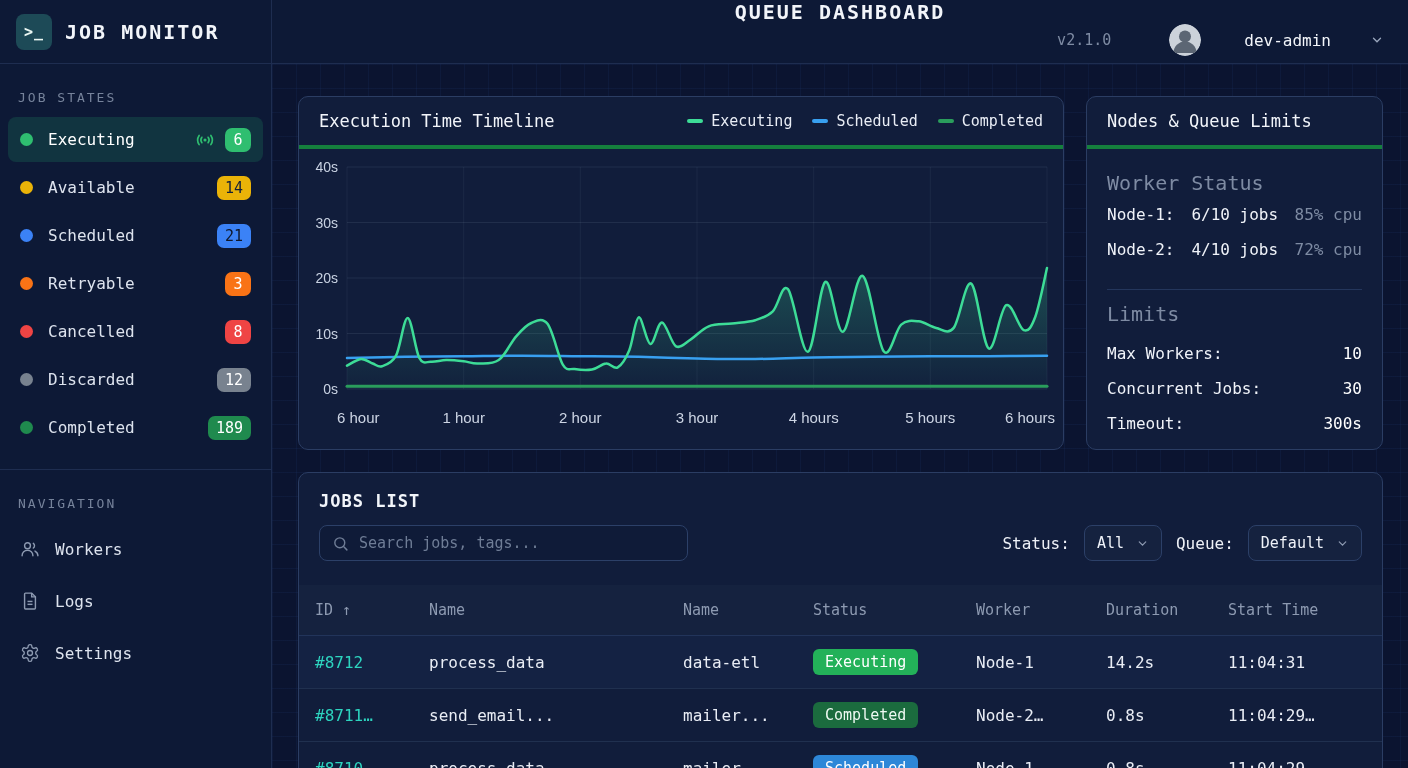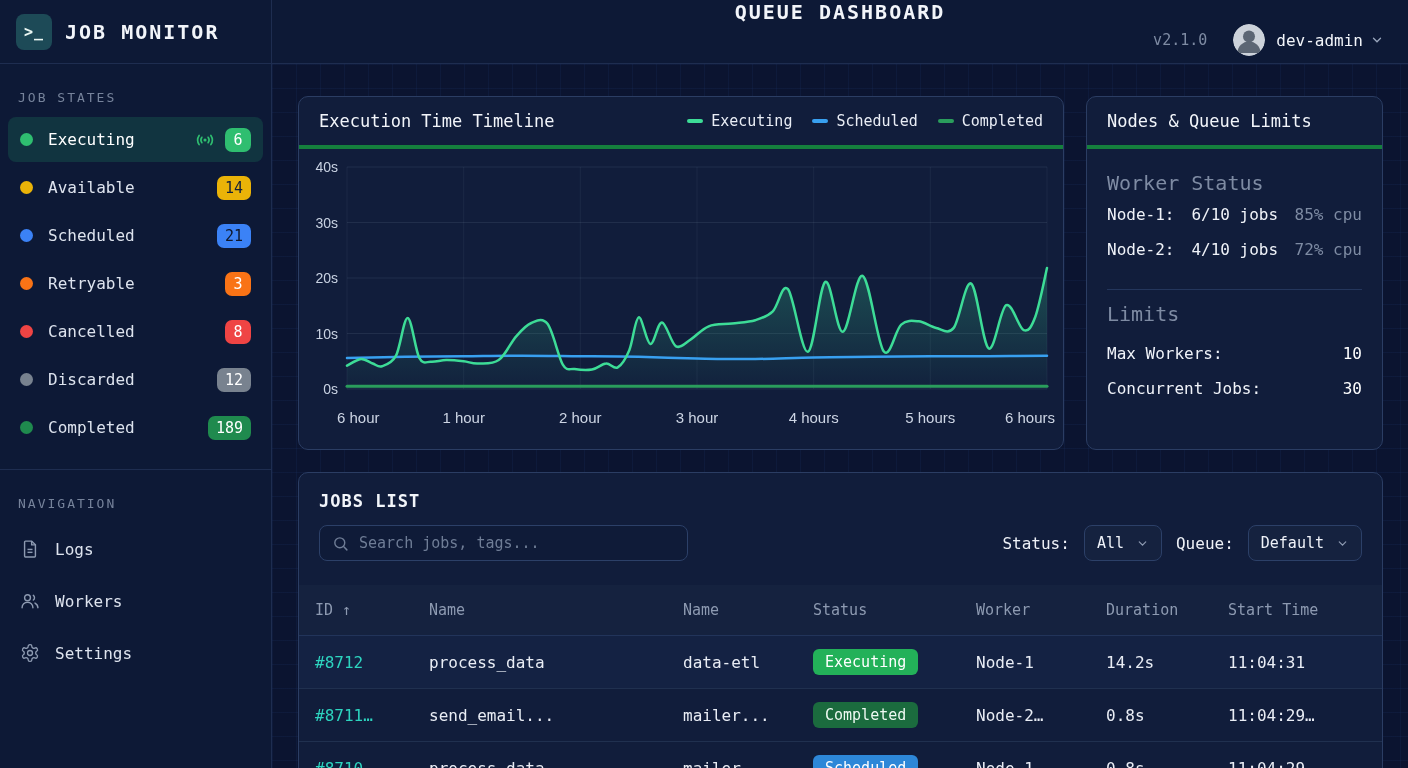--- a/index.html
+++ b/index.html
@@ -50,21 +50,21 @@
   }
   .nav-item svg { stroke:#8d9ab1; }
   .nav-label { font-size:16px; }
   
   .main { flex:1; display:flex; flex-direction:column; min-width:0; }
   .topbar {
     height:64px; min-height:64px; border-bottom:1px solid #1e2d50;
     background:#0d1936; display:flex; align-items:center; padding:0 24px;flex-direction:column;
   }
   .page-title { font-size:20px; font-weight:bold; letter-spacing:2px; color:#f2f5fa; }
-  .topbar-right { margin-left:auto; display:flex; align-items:center; }
+  .topbar-right { margin-left:auto; display:flex; align-items:center;gap:32px; }
   .version { color:#7e8ba3; font-size:15px; margin-right:26px; }
   .avatar { width:32px; height:32px; border-radius:50%; overflow:hidden; flex:none; }
   .username { margin-left:11px; font-size:16px; color:#f2f5fa; }
   .user-chevron { margin-left:7px; }
   .content {
     flex:1; padding:32px 25px 0 26px; overflow:hidden;
     background-image:
       linear-gradient(rgba(61,105,200,0.07) 1px, transparent 1px),
       linear-gradient(90deg, rgba(61,105,200,0.07) 1px, transparent 1px);
     background-size:24px 24px;
@@ -204,37 +204,37 @@
     <span class="state-label">Completed</span>
     <span class="flex-sp"></span>
     <span class="state-badge" style="background: rgb(31, 138, 78); color: rgb(255, 255, 255);">189</span>
   </div>
 
   <div class="side-divider"></div>
   <div class="section-label">NAVIGATION</div>
 
 
   <div class="nav-item">
+    <svg width="20" height="20" viewBox="0 0 24 24" fill="none" stroke-width="1.7" stroke-linecap="round">
+      <circle cx="9" cy="8" r="3.5"></circle>
+        <path d="M2.5 20a6.5 6.5 0 0 1 13 0"></path>
+      <path d="M16 5.2a3.5 3.5 0 0 1 0 5.6"></path>
+        <path d="M18 14.5a6.5 6.5 0 0 1 3.5 5.5"></path>
+    </svg>
+    <span class="nav-label">Workers</span>
+  </div>
+
+  <div class="nav-item">
     <svg width="20" height="20" viewBox="0 0 24 24" fill="none" stroke-width="1.7">
       <path d="M14 2.5H6.5a1 1 0 0 0-1 1v17a1 1 0 0 0 1 1h11a1 1 0 0 0 1-1V7z"></path>
       <path d="M14 2.5V7h4.5"></path>
         <path d="M9 12.5h6"></path>
         <path d="M9 16h6"></path>
     </svg>
     <span class="nav-label">Logs</span>
-  </div>
-
-  <div class="nav-item">
-    <svg width="20" height="20" viewBox="0 0 24 24" fill="none" stroke-width="1.7" stroke-linecap="round">
-      <circle cx="9" cy="8" r="3.5"></circle>
-        <path d="M2.5 20a6.5 6.5 0 0 1 13 0"></path>
-      <path d="M16 5.2a3.5 3.5 0 0 1 0 5.6"></path>
-        <path d="M18 14.5a6.5 6.5 0 0 1 3.5 5.5"></path>
-    </svg>
-    <span class="nav-label">Workers</span>
   </div>
 
   <div class="nav-item">
     <svg width="20" height="20" viewBox="0 0 24 24" fill="none" stroke-width="1.6">
       <path d="M12.22 2h-.44a2 2 0 0 0-2 2v.18a2 2 0 0 1-1 1.73l-.43.25a2 2 0 0 1-2 0l-.15-.08a2 2 0 0 0-2.73.73l-.22.38a2 2 0 0 0 .73 2.73l.15.1a2 2 0 0 1 1 1.72v.51a2 2 0 0 1-1 1.74l-.15.09a2 2 0 0 0-.73 2.73l.22.38a2 2 0 0 0 2.73.73l.15-.08a2 2 0 0 1 2 0l.43.25a2 2 0 0 1 1 1.73V20a2 2 0 0 0 2 2h.44a2 2 0 0 0 2-2v-.18a2 2 0 0 1 1-1.73l.43-.25a2 2 0 0 1 2 0l.15.08a2 2 0 0 0 2.73-.73l.22-.39a2 2 0 0 0-.73-2.73l-.15-.08a2 2 0 0 1-1-1.74v-.5a2 2 0 0 1 1-1.74l.15-.09a2 2 0 0 0 .73-2.73l-.22-.38a2 2 0 0 0-2.73-.73l-.15.08a2 2 0 0 1-2 0l-.43-.25a2 2 0 0 1-1-1.73V4a2 2 0 0 0-2-2z"></path>
       <circle cx="12" cy="12" r="3"></circle>
     </svg>
     <span class="nav-label">Settings</span>
   </div>
 </div>
@@ -337,20 +337,24 @@
           </div>
           <div class="nodes-div"></div>
           <div class="muted-label">Limits</div>
           <div class="limit-row">
             <span class="limit-label">Max Workers:</span>
             <span class="limit-value">10</span>
           </div>
           <div class="limit-row">
             <span class="limit-label">Concurrent Jobs:</span>
             <span class="limit-value">30</span>
+          </div>
+          <div class="limit-row">
+            <span class="limit-label">Timeout:</span>
+            <span class="limit-value">300s</span>
           </div>
         </div>
       </div>
     </div>
 
     <div class="panel panel-jobs">
       <div class="jobs-inner-head">
         <div class="jobs-title">JOBS LIST</div>
       </div>
       <div class="controls">

